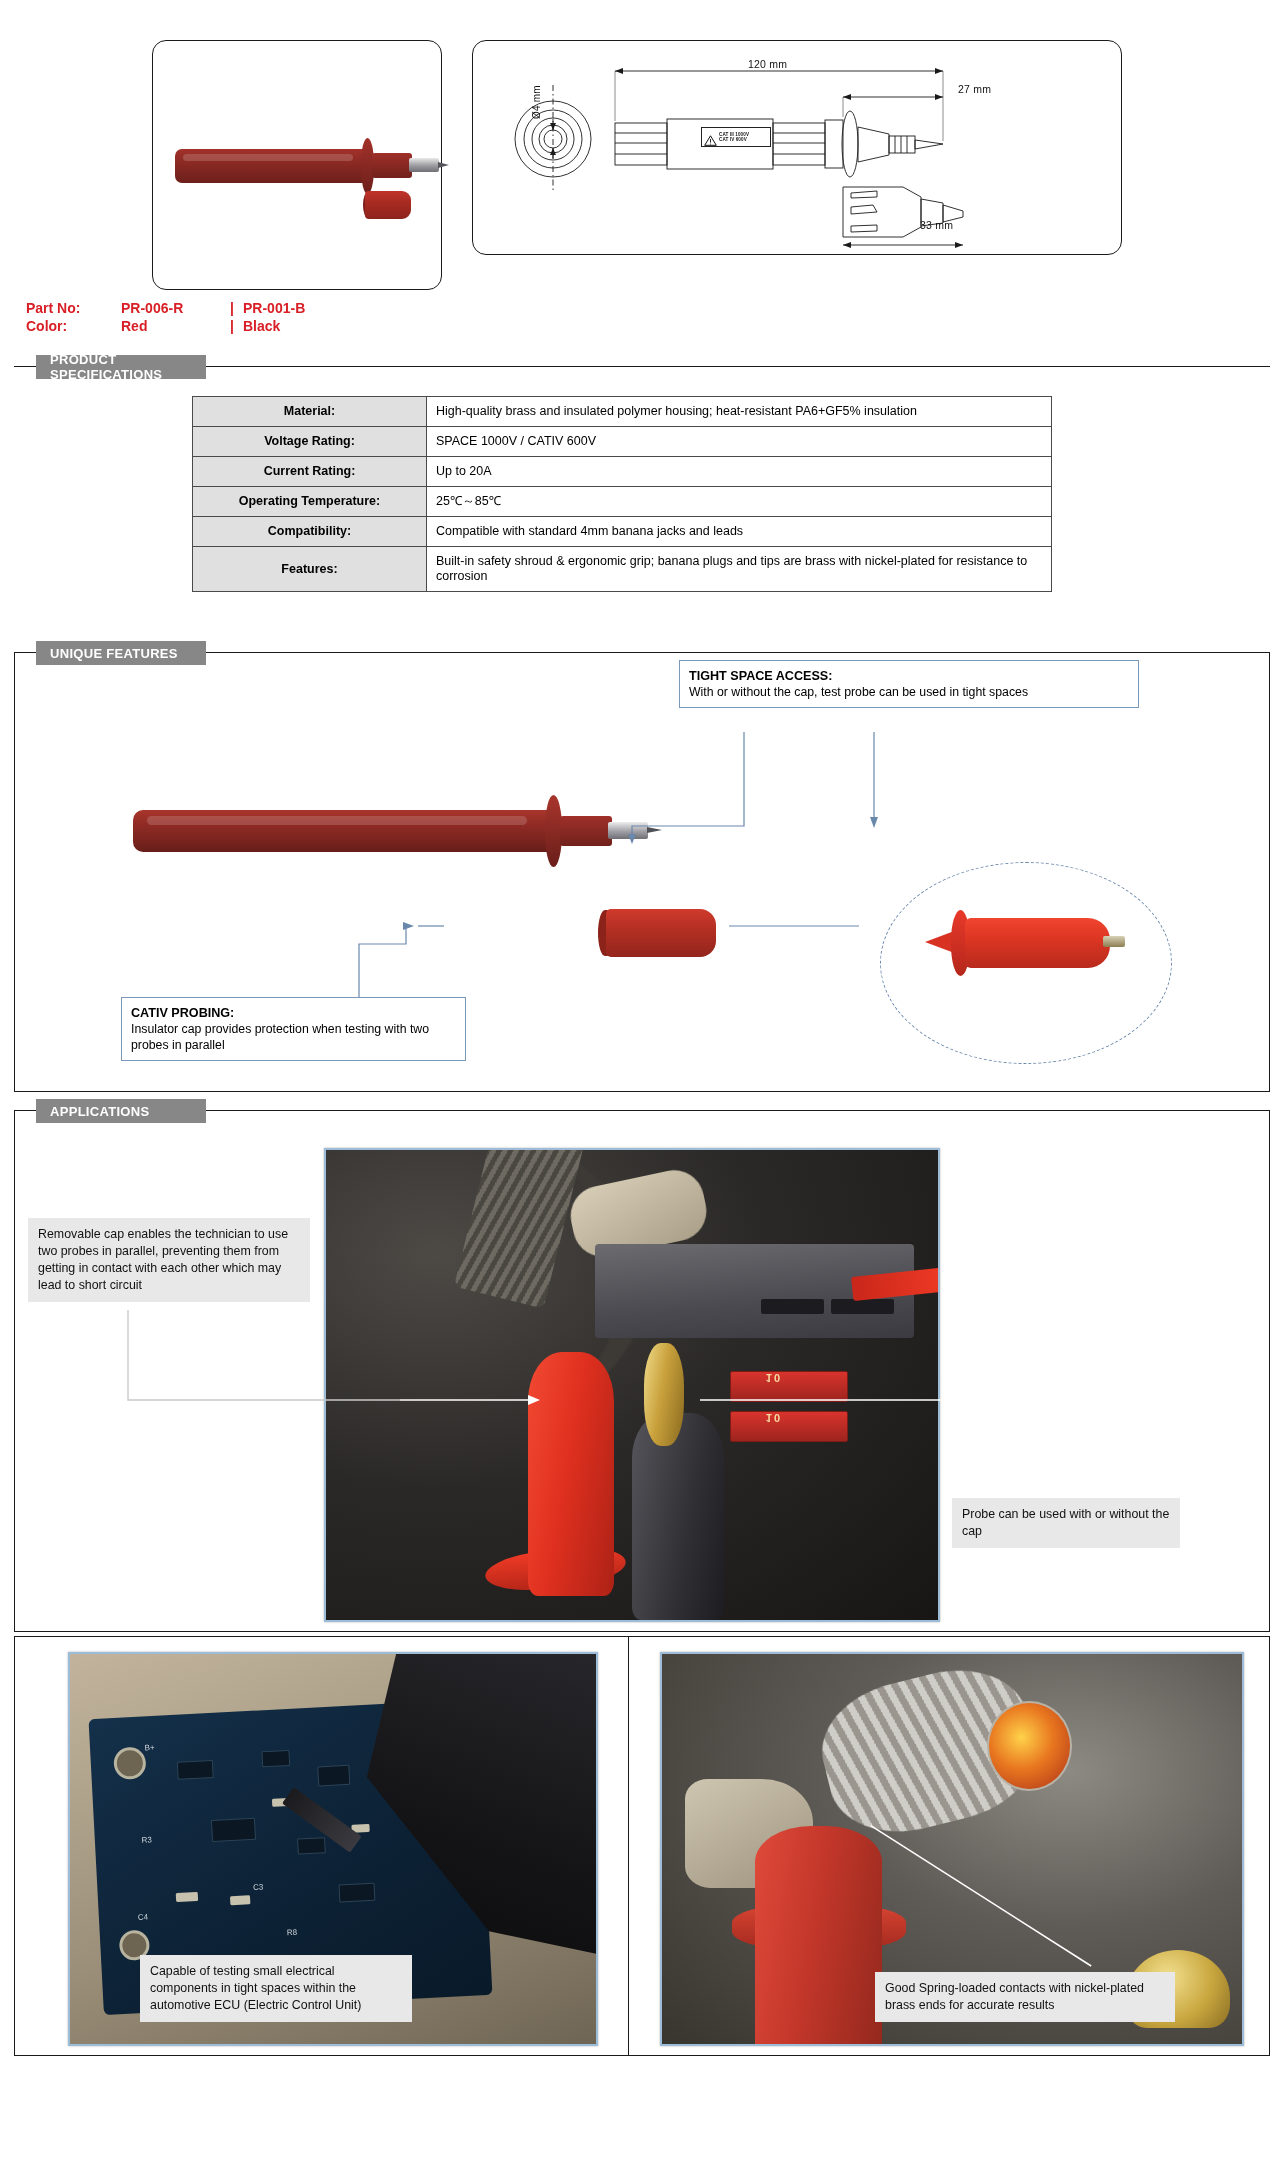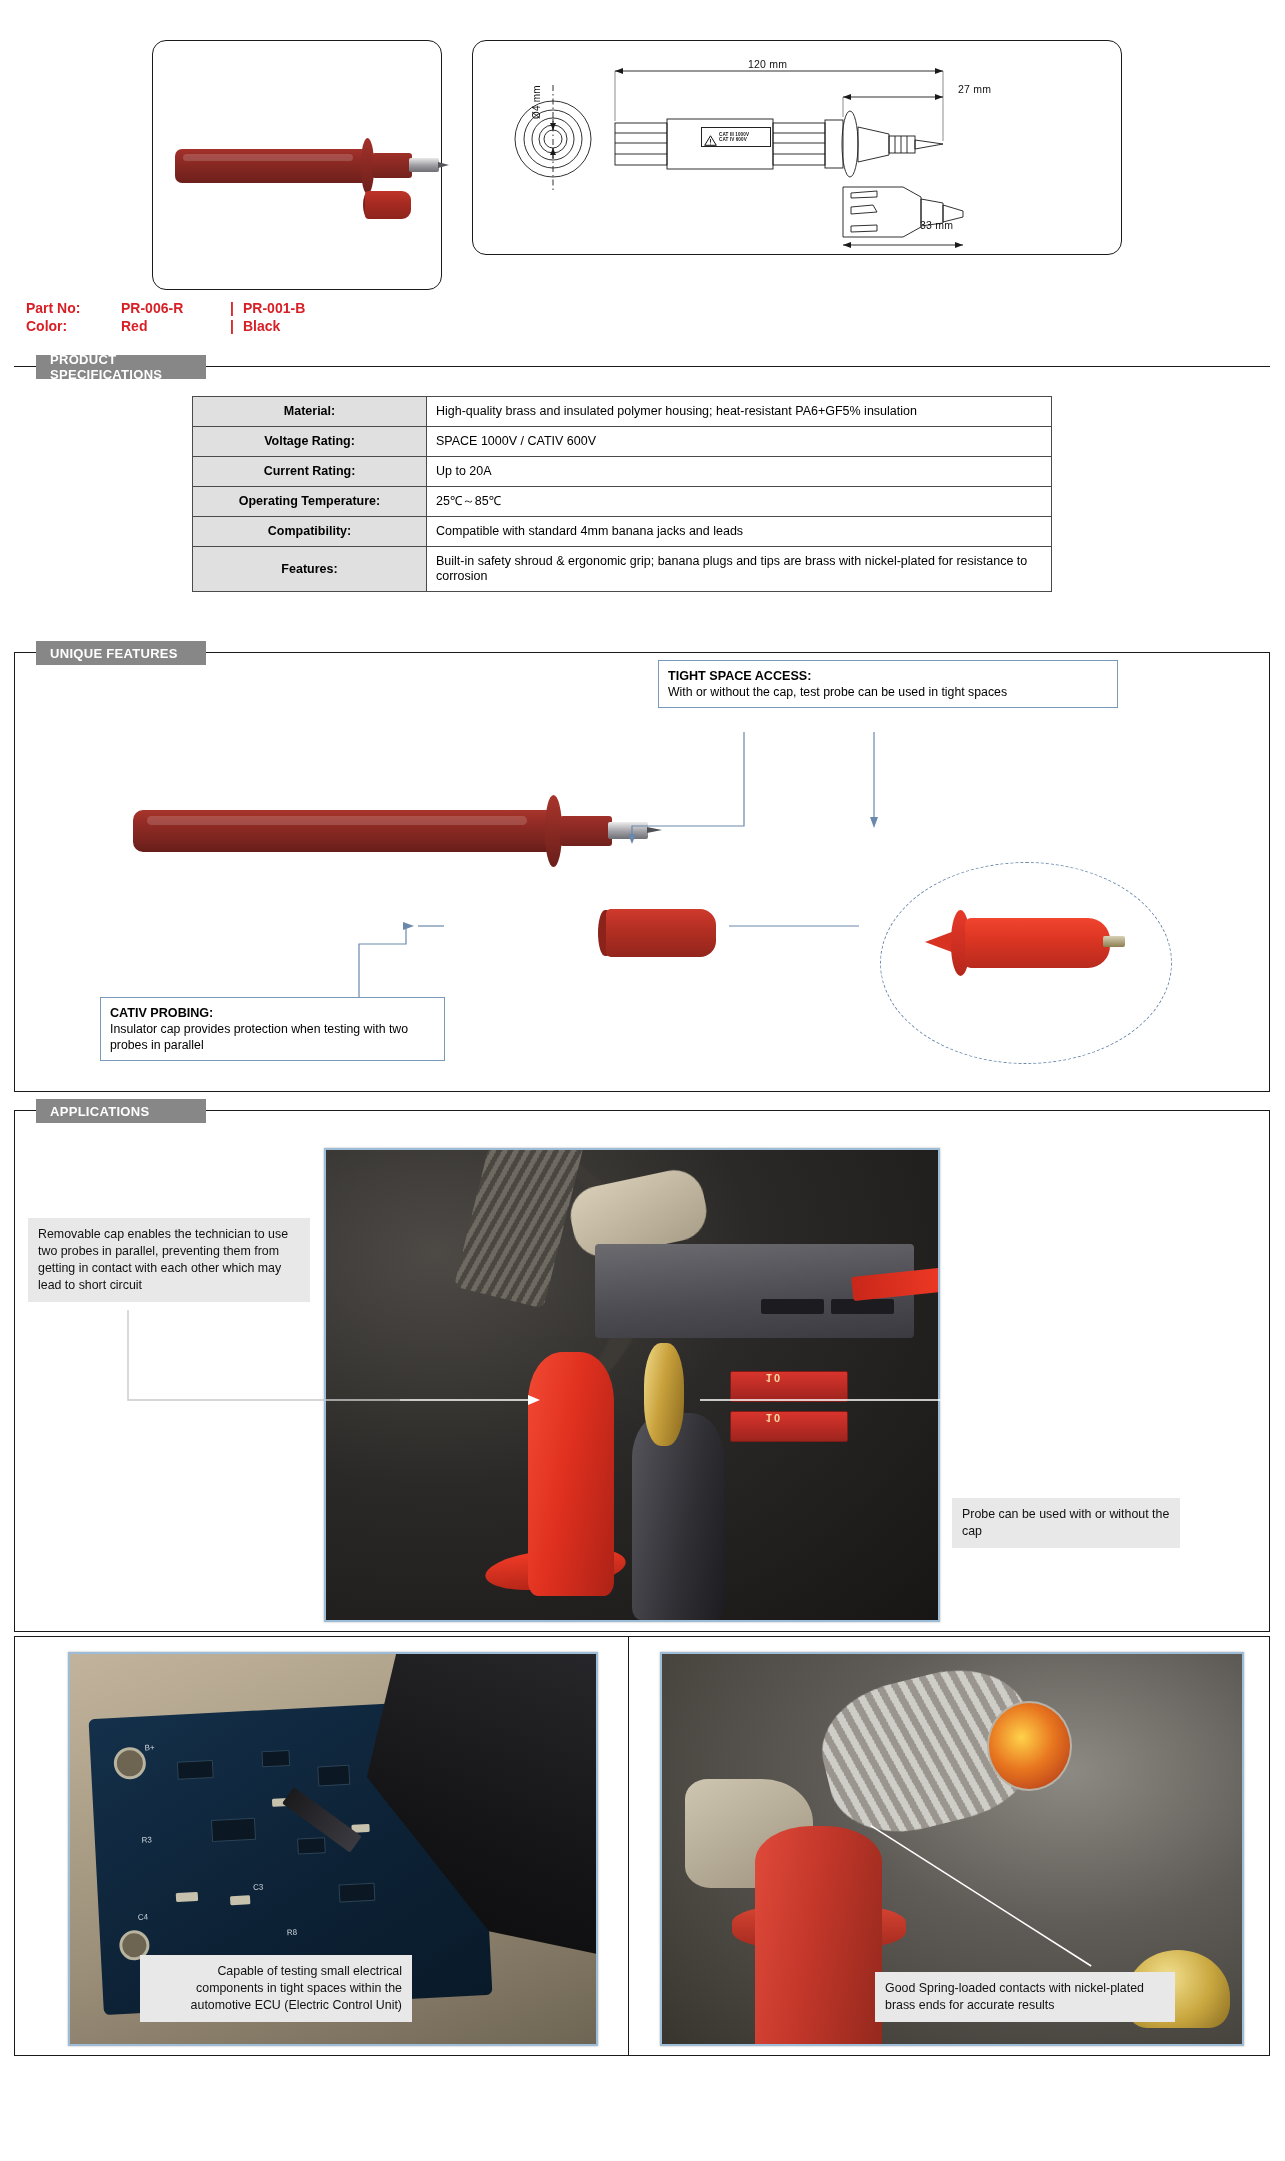--- a/index.html
+++ b/index.html
@@ -115,21 +115,21 @@
   }
   #spec-table td.v{background:#fff;}
 
   
   #uf-box{
     position:absolute;left:14px;top:652px;width:1256px;height:440px;
     border:1.5px solid #1a1a1a;box-sizing:border-box;background:#fff;
   }
   .callout{
     position:absolute;border:1px solid #7a98b8;background:#fff;
-    box-sizing:border-box;padding:7px 9px;font-size:12.3px;line-height:16px;z-index:6;
+    box-sizing:border-box;padding:7px 9px;font-size:12.3px;line-height:16px;z-index:6;margin-left:21px;
   }
   .callout b{font-size:12.6px;}
   #co-tight{left:658px;top:660px;width:460px;}
   #co-safe{left:100px;top:997px;width:345px;}
 
   
   .uf-probe{position:absolute;}
   #ufp-body{
     left:133px;top:810px;width:420px;height:42px;
     background:linear-gradient(180deg,#a8352c 0%,#8e2a24 38%,#7b241f 72%,#661d19 100%);
@@ -330,21 +330,21 @@
     border-radius:50% 50% 20% 20%/60% 60% 30% 30%;filter:blur(.4px);
   }
 
   
   .note{
     position:absolute;background:#e8e8e8;color:#111;font-size:12.4px;line-height:17px;
     padding:8px 10px;box-sizing:border-box;z-index:7;
   }
   #note-removable{left:28px;top:1218px;width:282px;}
   #note-withcap{left:952px;top:1498px;width:228px;}
-  #note-ecu{left:140px;top:1955px;width:272px;text-align:right;}
+  #note-ecu{left:140px;top:1955px;width:272px;text-align:left;}
   #note-spring{left:875px;top:1972px;width:300px;}
 </style>
 </head>
 <body>
 
 <div class="page">
 
   <div class="panel" id="photo-panel">
     <div class="probe-photo">
       <div class="pp-body"></div>

